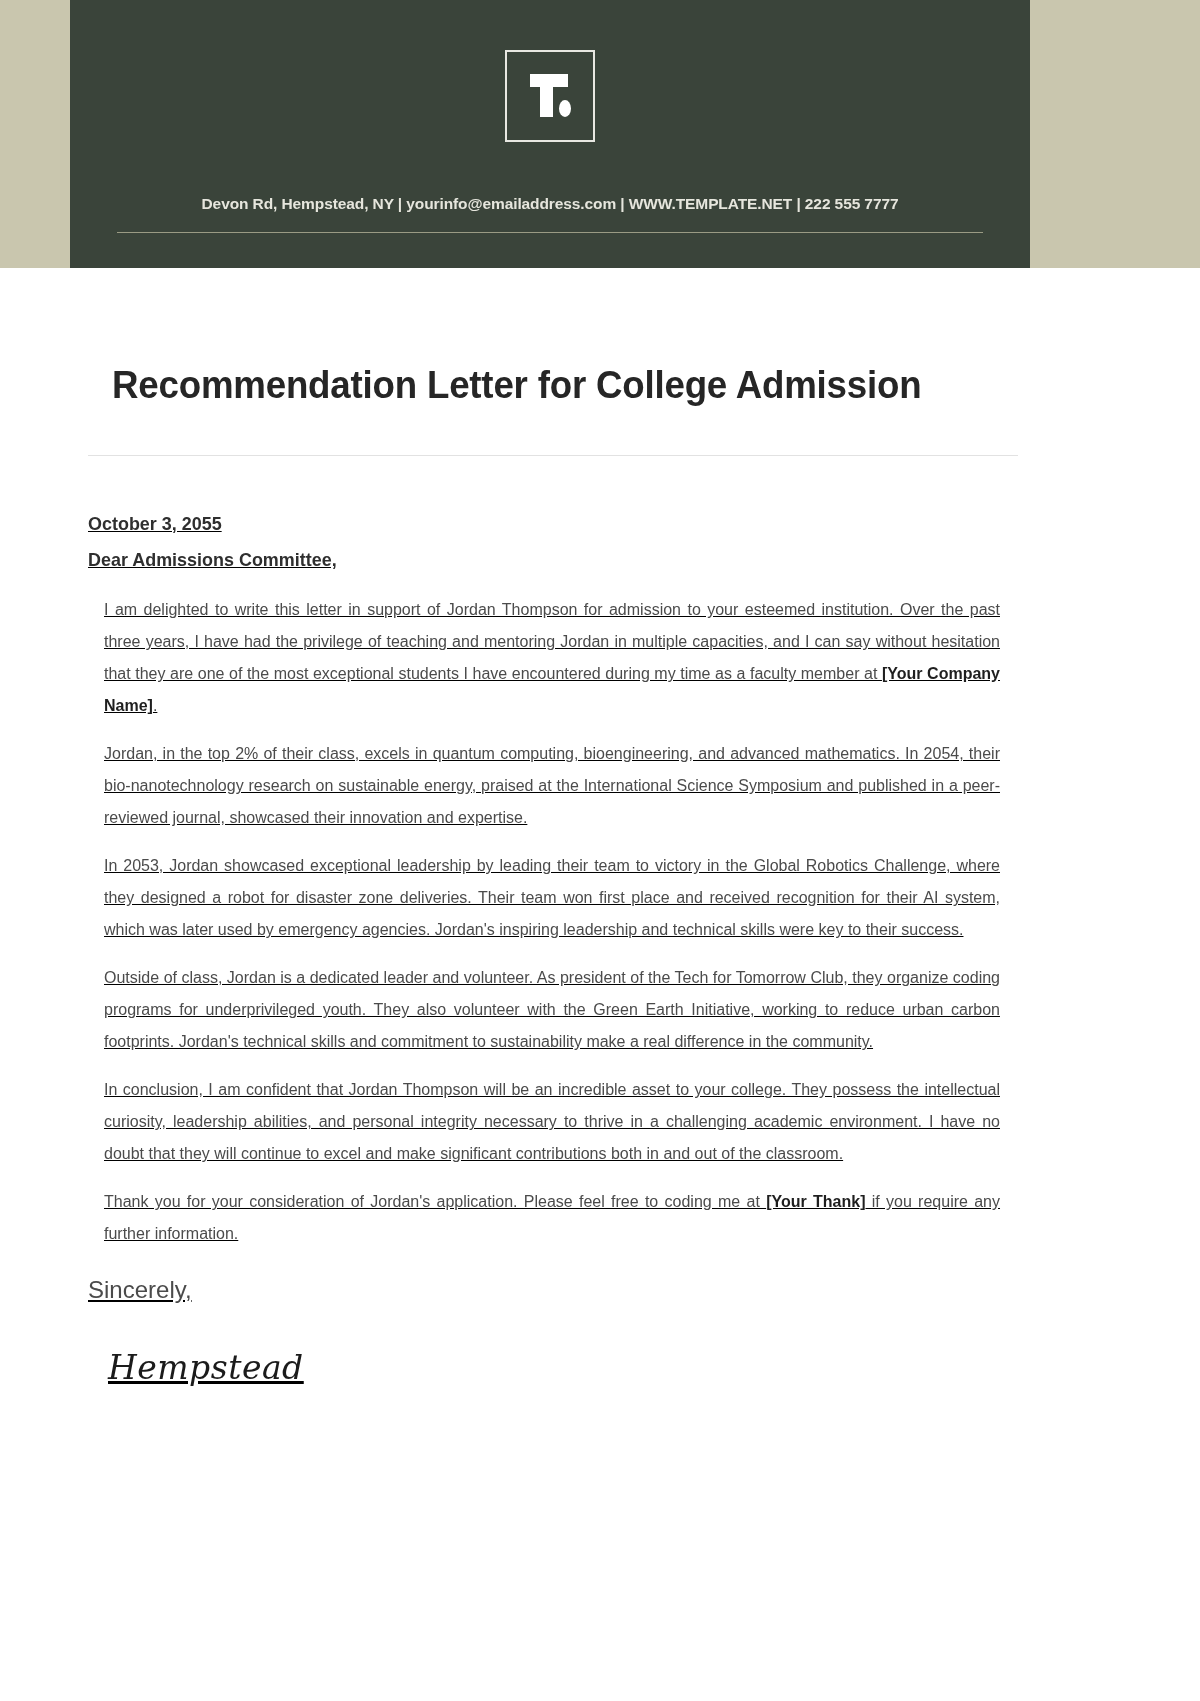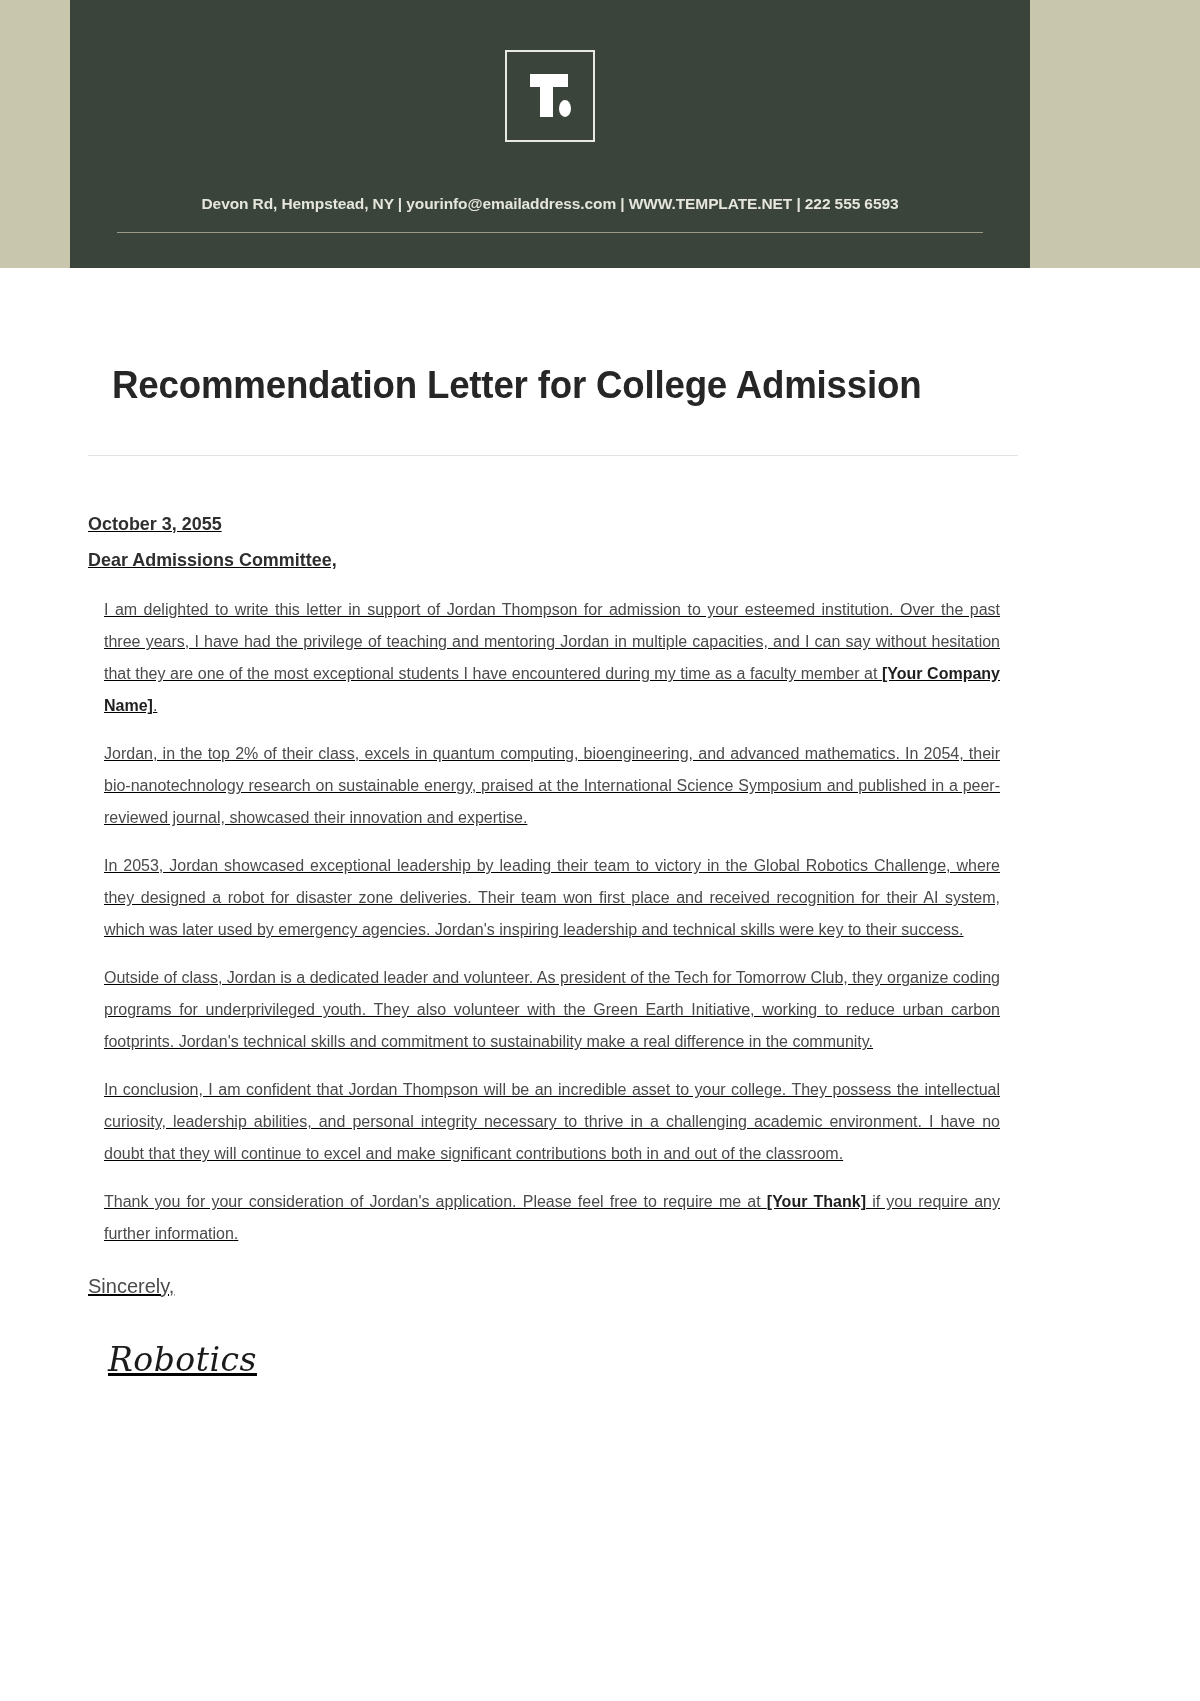--- a/index.html
+++ b/index.html
@@ -152,21 +152,21 @@
     font-family: "Liberation Sans Narrow", "Liberation Sans", sans-serif;
     margin: 16px;
   }
 
   .body p.para b {
     color: #1f1f1f;
     font-weight: 700;
   }
 
   .closing {
-    font-size: 20px;
+    font-size: 24px;
     line-height: 2.0;
     color: #4b4b4b;
     font-family: "Liberation Sans Narrow", "Liberation Sans", sans-serif;
   }
 
   .signature {
     margin-top: 34px;
     font-family: "DejaVu Serif", serif;
     font-style: italic;
     font-size: 33px;
@@ -183,21 +183,21 @@
   <div class="header-band">
 
     <div class="logo-box">
       <div class="logo-mark">
         <span class="bar"></span>
         <span class="stem"></span>
         <span class="dot"></span>
       </div>
     </div>
 
-    <div class="contact-line">Devon Rd, Hempstead, NY | yourinfo@emailaddress.com | WWW.TEMPLATE.NET | 222 555 6593</div>
+    <div class="contact-line">Devon Rd, Hempstead, NY | yourinfo@emailaddress.com | WWW.TEMPLATE.NET | 222 555 7777</div>
 
     <div class="header-rule"></div>
   </div>
 
   <div class="sheet">
 
     <h1 class="doc-title">Recommendation Letter for College Admission</h1>
 
     <div class="title-rule"></div>
 
@@ -206,21 +206,21 @@
       <div class="date">October 3, 2055</div>
 
       <div class="salutation">Dear Admissions Committee,</div>
 
       <div id="paragraph-container">
           <p class="para"><span>I am delighted to write this letter in support of Jordan Thompson for admission to your esteemed institution. Over the past three years, I have had the privilege of teaching and mentoring Jordan in multiple capacities, and I can say without hesitation that they are one of the most exceptional students I have encountered during my time as a faculty member at </span><b>[Your Company Name]</b><span>.</span></p>
           <p class="para"><span>Jordan, in the top 2% of their class, excels in quantum computing, bioengineering, and advanced mathematics. In 2054, their bio-nanotechnology research on sustainable energy, praised at the International Science Symposium and published in a peer-reviewed journal, showcased their innovation and expertise.</span></p>
           <p class="para"><span>In 2053, Jordan showcased exceptional leadership by leading their team to victory in the Global Robotics Challenge, where they designed a robot for disaster zone deliveries. Their team won first place and received recognition for their AI system, which was later used by emergency agencies. Jordan's inspiring leadership and technical skills were key to their success.</span></p>
           <p class="para"><span>Outside of class, Jordan is a dedicated leader and volunteer. As president of the Tech for Tomorrow Club, they organize coding programs for underprivileged youth. They also volunteer with the Green Earth Initiative, working to reduce urban carbon footprints. Jordan's technical skills and commitment to sustainability make a real difference in the community.</span></p>
           <p class="para"><span>In conclusion, I am confident that Jordan Thompson will be an incredible asset to your college. They possess the intellectual curiosity, leadership abilities, and personal integrity necessary to thrive in a challenging academic environment. I have no doubt that they will continue to excel and make significant contributions both in and out of the classroom.</span></p>
-          <p class="para"><span>Thank you for your consideration of Jordan's application. Please feel free to require me at </span><b>[Your Thank]</b><span> if you require any further information.</span></p>
+          <p class="para"><span>Thank you for your consideration of Jordan's application. Please feel free to coding me at </span><b>[Your Thank]</b><span> if you require any further information.</span></p>
         </div>
 
       <div class="closing">Sincerely,</div>
 
-      <div class="signature">Robotics</div>
+      <div class="signature">Hempstead</div>
     </div>
   </div>
 </div>
 
 </body></html>

